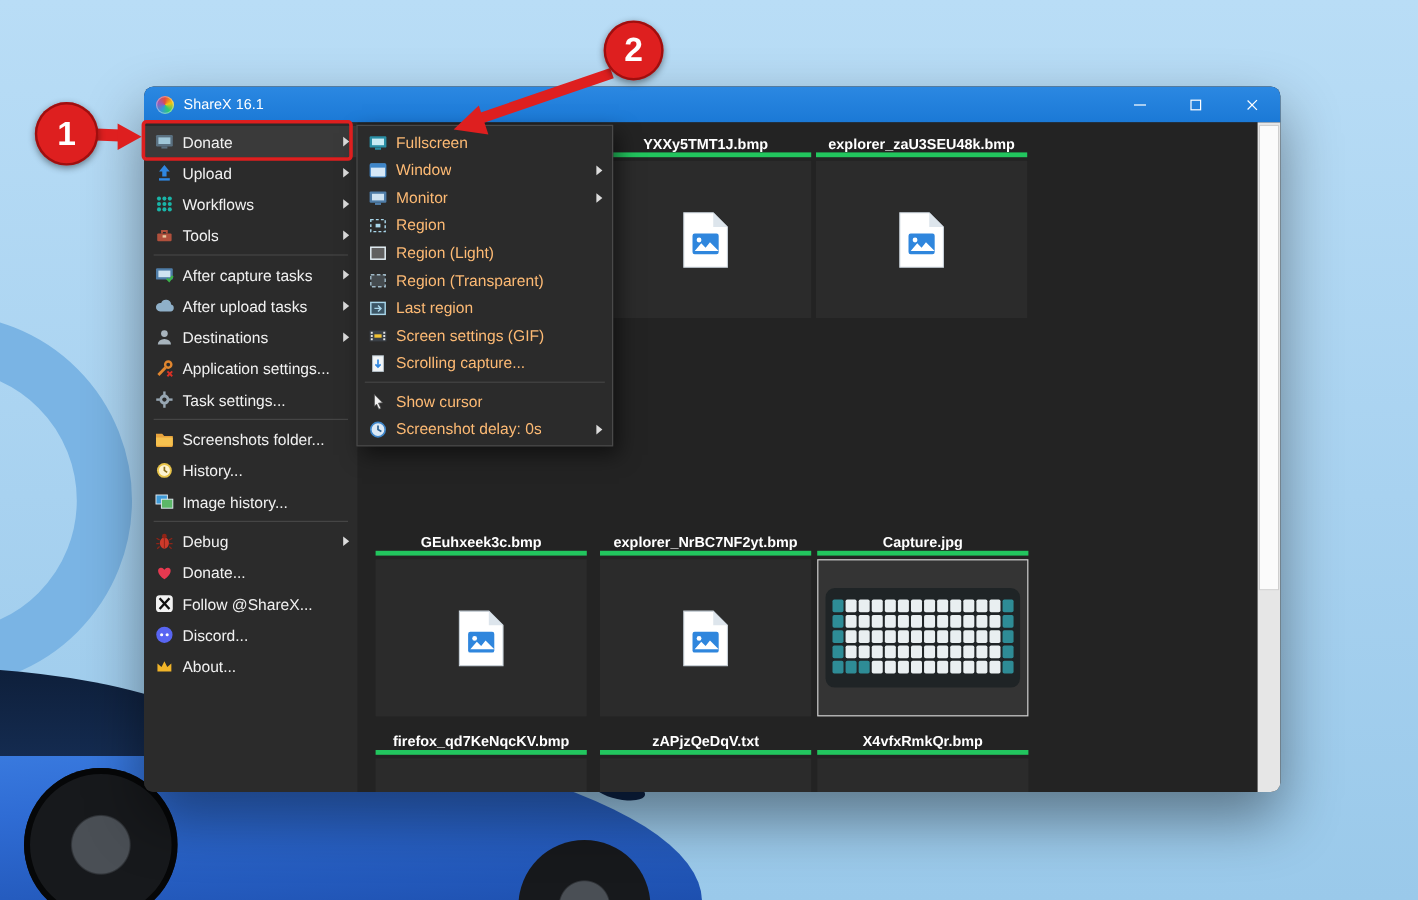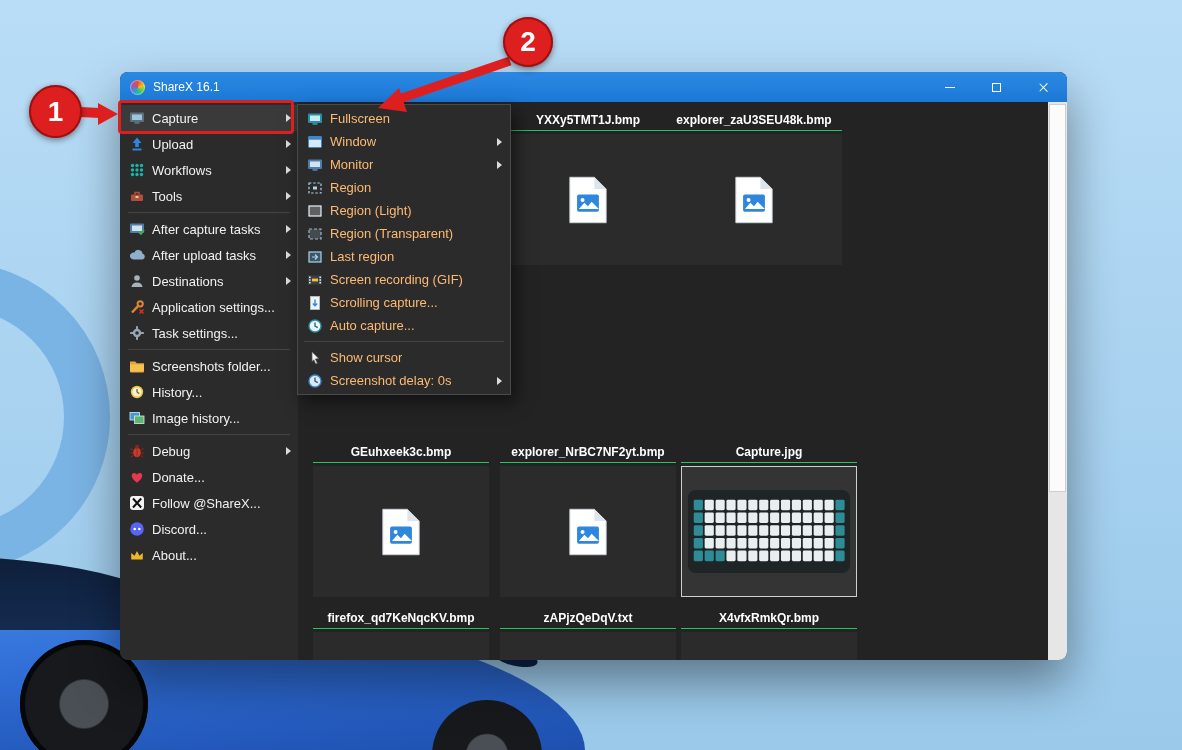--- a/index.html
+++ b/index.html
@@ -35,21 +35,21 @@
   .menu-item.hl{background:#3a3a3a;}
   .menu-sep{height:1px;background:#454545;margin:3px 8px;}
   .ic{width:16px;height:16px;flex:0 0 16px;display:flex;}
   .ic svg{width:16px;height:16px;}
   .lbl{overflow:hidden;}
   .arr{margin-left:auto;width:0;height:0;border-left:5px solid #dcdcdc;border-top:4px solid transparent;border-bottom:4px solid transparent;}
 
   
   .content{position:absolute;left:178px;top:30px;width:750px;height:558px;background:var(--contentbg,#232323);overflow:hidden;}
   .thumb-cell{position:absolute;width:176px;}
-  .thumb-label{height:19px;line-height:17px;text-align:center;color:#fff;font-weight:bold;font-size:12px;border-bottom:1px solid #22c55e;white-space:nowrap;overflow:hidden;}
+  .thumb-label{height:19px;line-height:17px;text-align:center;color:#fff;font-weight:bold;font-size:12px;border-bottom:4px solid #22c55e;white-space:nowrap;overflow:hidden;}
   .thumb-box{margin-top:3px;height:131px;background:#2b2b2b;display:flex;align-items:center;justify-content:center;}
   .thumb-box.sel{border:1px solid var(--selborder,#cfcfcf);background:#343434;}
   .scrollbar{position:absolute;left:928px;top:30px;width:19px;height:558px;background:#e6e6e6;}
   .scroll-thumb{position:absolute;left:1px;top:2px;width:17px;height:388px;background:#fbfbfb;border:1px solid #cfcfcf;}
 
   
   .submenu{position:absolute;left:297px;top:104px;width:214px;background:#2b2b2b;border:1px solid #4a4a4a;box-shadow:5px 7px 16px rgba(0,0,0,.5);padding:2px 0;z-index:5;}
   .sub-item{display:flex;align-items:center;height:23px;padding:0 8px 0 9px;gap:7px;color:#fdba74;font-size:13px;white-space:nowrap;}
   .sub-sep{height:1px;background:#454545;margin:4px 6px;}
 
@@ -91,21 +91,21 @@
     </div>
     <div class="menu-panel" id="main-menu">
         <div class="menu-item hl">
           <span class="ic">
             <svg viewBox="0 0 16 16">
               <rect x="1" y="2.5" width="14" height="9.5" rx="1" fill="#5a7080"></rect>
               <rect x="3" y="4.5" width="10" height="5.5" fill="#9fc6d8"></rect>
               <rect x="5.5" y="12" width="5" height="1.8" fill="#5a7080"></rect>
             </svg>
           </span>
-          <span class="lbl">Capture</span>
+          <span class="lbl">Donate</span>
           <span class="arr"></span>
         </div>
         <div class="menu-item">
           <span class="ic">
             <svg viewBox="0 0 16 16">
               <path d="M8 1.5 L12.5 7 H9.8 V11 H6.2 V7 H3.5 Z" fill="#2f86e0"></path>
               <rect x="3.5" y="12.5" width="9" height="2" fill="#2f86e0"></rect>
             </svg>
           </span>
           <span class="lbl">Upload</span>
@@ -281,21 +281,21 @@
           <div class="thumb-box">
             <svg viewBox="0 0 44 52" width="40" height="48">
               <path d="M2 1 h27 l13 13 v37 h-40 z" fill="#ffffff" stroke="#c9d2da" stroke-width="1"></path>
               <path d="M29 1 l13 13 h-13 z" fill="#dde5ec"></path>
               <rect x="10" y="20" width="24" height="19" rx="2" fill="#2f86dd"></rect>
               <circle cx="16" cy="26" r="2.2" fill="#fff"></circle>
               <path d="M12 36 l6-7 4 4 4-5 8 8 z" fill="#ffffff"></path>
             </svg>
           </div>
         </div>
-        <div class="thumb-cell" style="left: 368px; top: 10px;">
+        <div class="thumb-cell" style="left: 382px; top: 10px;">
           <div class="thumb-label">explorer_zaU3SEU48k.bmp</div>
           <div class="thumb-box">
             <svg viewBox="0 0 44 52" width="40" height="48">
               <path d="M2 1 h27 l13 13 v37 h-40 z" fill="#ffffff" stroke="#c9d2da" stroke-width="1"></path>
               <path d="M29 1 l13 13 h-13 z" fill="#dde5ec"></path>
               <rect x="10" y="20" width="24" height="19" rx="2" fill="#2f86dd"></rect>
               <circle cx="16" cy="26" r="2.2" fill="#fff"></circle>
               <path d="M12 36 l6-7 4 4 4-5 8 8 z" fill="#ffffff"></path>
             </svg>
           </div>
@@ -494,39 +494,30 @@
               <rect x="2" y="4.5" width="1.6" height="1.6"></rect>
               <rect x="2" y="7.2" width="1.6" height="1.6"></rect>
               <rect x="2" y="9.9" width="1.6" height="1.6"></rect>
               <rect x="12.4" y="4.5" width="1.6" height="1.6"></rect>
               <rect x="12.4" y="7.2" width="1.6" height="1.6"></rect>
               <rect x="12.4" y="9.9" width="1.6" height="1.6"></rect>
             </g>
             <rect x="5" y="6.6" width="6" height="2.8" fill="#f2c233"></rect>
           </svg>
         </span>
-        <span class="lbl">Screen recording (GIF)</span>
+        <span class="lbl">Screen settings (GIF)</span>
       </div>
       <div class="sub-item">
         <span class="ic">
           <svg viewBox="0 0 16 16">
             <rect x="3.5" y="1.5" width="9" height="13" fill="#f2f5f7" stroke="#b8c4cc" stroke-width="0.8"></rect>
             <path d="M8 4.5 V10.5 M5.8 8.6 L8 10.8 L10.2 8.6" stroke="#2f86e0" stroke-width="1.4" fill="none"></path>
           </svg>
         </span>
         <span class="lbl">Scrolling capture...</span>
-      </div>
-      <div class="sub-item">
-        <span class="ic">
-          <svg viewBox="0 0 16 16">
-            <circle cx="8" cy="8" r="6" fill="#eef6f9" stroke="#2a8fa5" stroke-width="1.4"></circle>
-            <path d="M8 4.5 V8 L10.8 9.6" stroke="#21707f" stroke-width="1.4" fill="none"></path>
-          </svg>
-        </span>
-        <span class="lbl">Auto capture...</span>
       </div>
       <div class="sub-sep"></div>
       <div class="sub-item">
         <span class="ic">
           <svg viewBox="0 0 16 16">
             <path d="M5 1.8 L11.8 8.6 L8.4 9 L10.4 13.2 L8.7 14 L6.8 9.8 L5 11.6 Z" fill="#f2f2f2" stroke="#555" stroke-width="0.7"></path>
           </svg>
         </span>
         <span class="lbl">Show cursor</span>
       </div>

